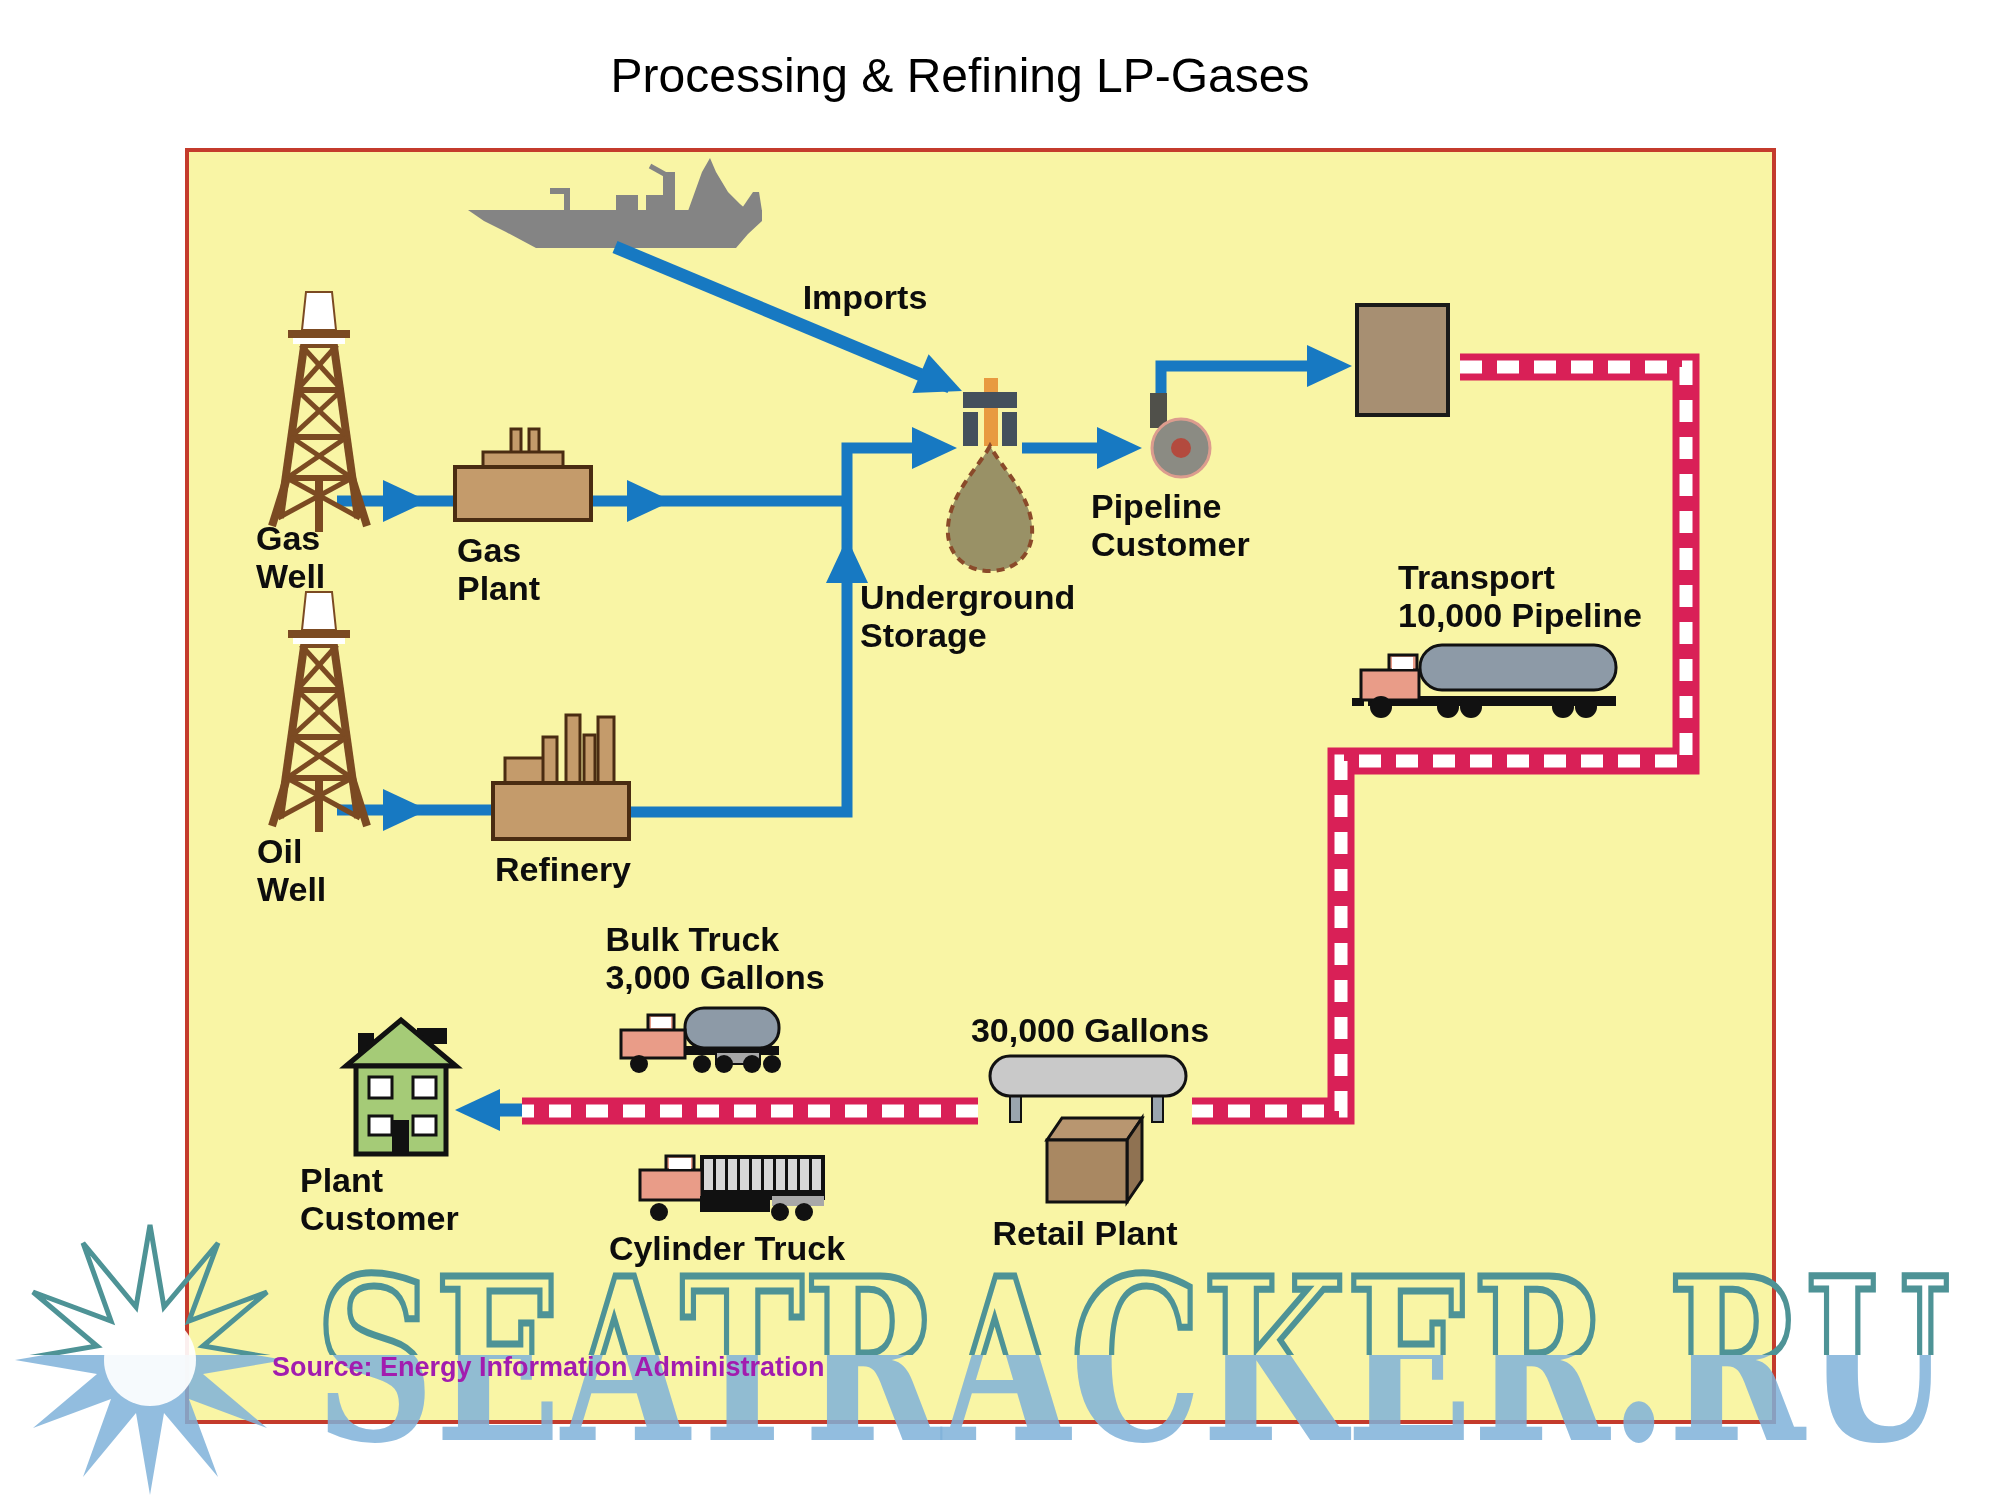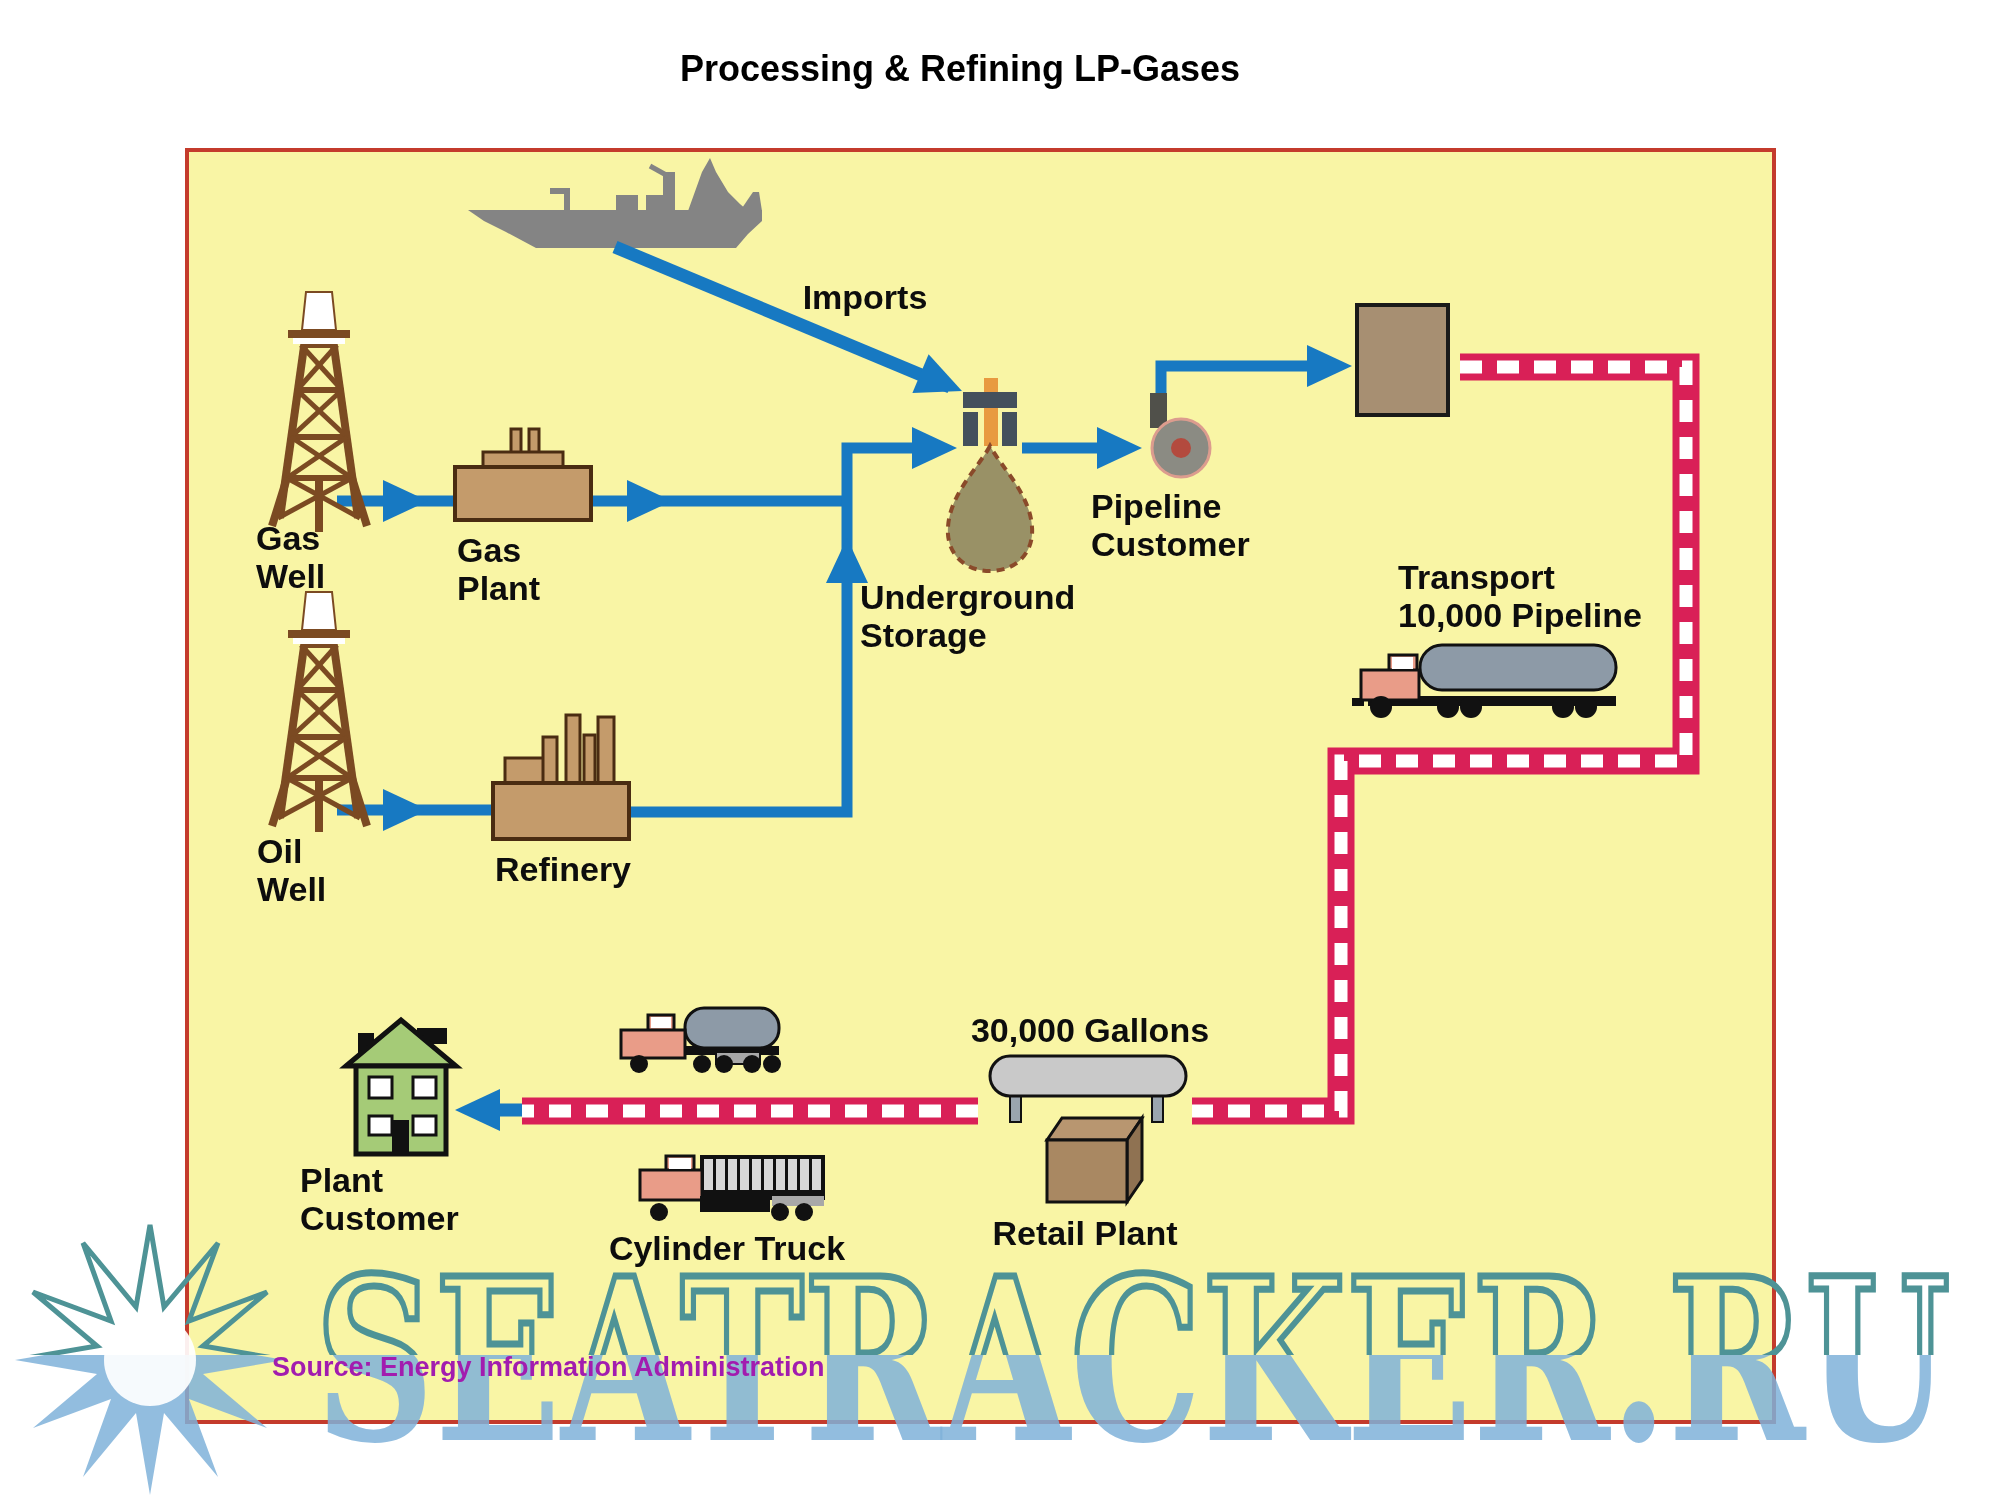--- a/index.html
+++ b/index.html
@@ -1,19 +1,19 @@
 <!DOCTYPE html>
 <html><head>
 <meta charset="utf-8">
 <style>
   html,body{margin:0;padding:0;background:#ffffff;}
   .stage{position:relative;width:2000px;height:1500px;background:#ffffff;overflow:hidden;
          font-family:"Liberation Sans",sans-serif;}
   .page-title{position:absolute;left:960px;top:48px;transform:translateX(-50%);
-    font-size:36px;font-weight:700;color:#000;white-space:nowrap;z-index:2;}
+    font-size:48px;font-weight:400;color:#000;white-space:nowrap;z-index:2;}
   .diagram-box{position:absolute;left:185px;top:148px;width:1583px;height:1268px;
     background:#f9f5a5;border:4px solid #c43b2c;z-index:0;}
   .shapes{position:absolute;left:0;top:0;z-index:1;pointer-events:none;}
   .lbl{position:absolute;transform:translateX(-50%);
     font-weight:bold;font-size:34px;line-height:1.12;color:#0d0d0d;z-index:2;}
   .nowrap{white-space:nowrap;}
   .watermark{position:absolute;left:0;top:0;z-index:3;pointer-events:none;}
   .source-label{position:absolute;left:272px;top:1352px;font-weight:bold;font-size:27px;
     color:#a21caf;white-space:nowrap;z-index:4;}
 </style>
@@ -220,20 +220,24 @@
   <div class="lbl" style="left:317px;top:832px;width:120px">Oil Well</div>
   <div class="lbl nowrap" style="left:563px;top:850px">Refinery</div>
   <div class="lbl" style="left:990px;top:578px;width:260px">Underground Storage</div>
   <div class="lbl" style="left:1181px;top:487px;width:180px">Pipeline Customer</div>
 
   <div class="lbl nowrap" style="left:1520px;top:558px">
     <div>Transport</div>
     <div>10,000 Pipeline</div>
   </div>
 
+  <div class="lbl nowrap" style="left:715px;top:920px">
+    <div>Bulk Truck</div>
+    <div>3,000 Gallons</div>
+  </div>
 
   <div class="lbl nowrap" style="left:1090px;top:1011px">30,000 Gallons</div>
   <div class="lbl nowrap" style="left:1085px;top:1214px">Retail Plant</div>
   <div class="lbl nowrap" style="left:727px;top:1229px">Cylinder Truck</div>
   <div class="lbl" style="left:400px;top:1161px;width:200px">Plant Customer</div>
 
   <svg class="watermark" width="2000" height="1500" viewBox="0 0 2000 1500">
     <defs>
       <clipPath id="wm-top">
           <rect x="0" y="0" width="2000" height="1355"></rect>

